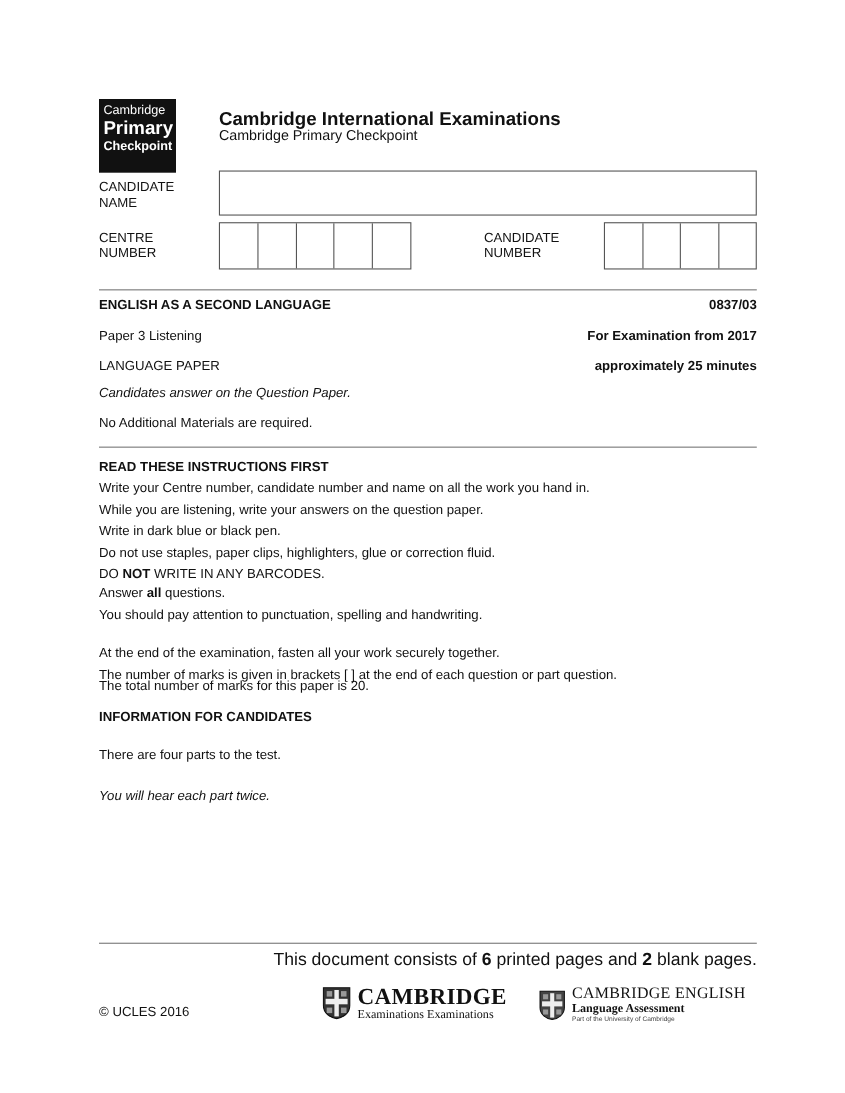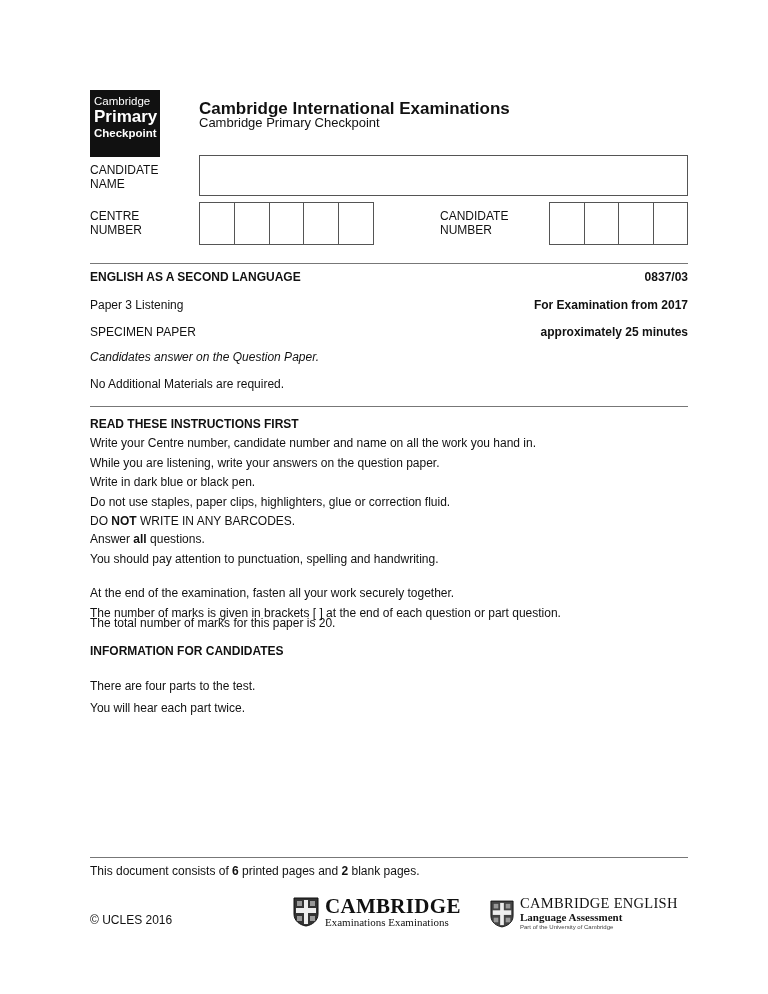--- a/index.html
+++ b/index.html
@@ -15,21 +15,21 @@
   .hdr-sub { left: 199px; top: 115px; font-size: 13px; }
   .lbl { font-size: 12px; line-height: 14px; }
   .namebox { left: 199px; top: 155px; width: 489px; height: 41px; border: 1px solid #555; box-sizing: border-box; }
   .boxes { display: flex; border: 1px solid #555; box-sizing: border-box; height: 43px; }
   .boxes div { flex: 1; border-right: 1px solid #555; }
   .boxes div:last-child { border-right: none; }
   .hr { left: 90px; width: 598px; height: 0; border-top: 1px solid #777; }
   .row { left: 90px; width: 598px; font-size: 12px; display: flex; justify-content: space-between; }
   .b { font-weight: bold; }
   .p { left: 90px; font-size: 12px; line-height: 19.5px; }
-  .ftxt { left: 90px; width: 598px; text-align: left; font-size: 12px; }
+  .ftxt { left: 90px; width: 598px; text-align: right; font-size: 16px; }
   .crest { display: inline-block; vertical-align: middle; }
   .brand1 { left: 293px; top: 896px; display: flex; align-items: center; gap: 6px; }
   .brand1 .big { font-family: "Liberation Serif", serif; font-size: 21px; font-weight: bold; line-height: 20px; letter-spacing: 0.3px; }
   .brand1 .small { font-family: "Liberation Serif", serif; font-size: 11px; line-height: 12px; }
   .brand2 { left: 490px; top: 896px; display: flex; align-items: center; gap: 6px; }
   .brand2 .big { font-family: "Liberation Serif", serif; font-size: 14.5px; line-height: 15px; letter-spacing: 0.3px; }
   .brand2 .mid { font-family: "Liberation Serif", serif; font-size: 11px; font-weight: bold; line-height: 12px; }
   .brand2 .tiny { font-size: 6px; line-height: 8px; color: #444; }
 </style>
 </head>
@@ -76,21 +76,21 @@
 
 <div class="abs row" style="top:270px;">
   <span class="b">ENGLISH AS A SECOND LANGUAGE</span>
   <span class="b">0837/03</span>
 </div>
 <div class="abs row" style="top:298px;">
   <span>Paper 3 Listening</span>
   <span class="b">For Examination from 2017</span>
 </div>
 <div class="abs row" style="top:325px;">
-  <span>SPECIMEN PAPER</span>
+  <span>LANGUAGE PAPER</span>
   <span class="b">approximately 25 minutes</span>
 </div>
 <div class="abs p" style="top:348px;font-style:italic;">Candidates answer on the Question Paper.</div>
 <div class="abs p" style="top:375px;">No Additional Materials are required.</div>
 
 <div class="abs hr" style="top:406px;"></div>
 
 <div class="abs p b" style="top:415px;">READ THESE INSTRUCTIONS FIRST</div>
 <div class="abs" style="left:90px; top:434px;">
   <div class="p" style="position:static;">Write your Centre number, candidate number and name on all the work you hand in.</div>
@@ -104,21 +104,21 @@
   <div class="p" style="position:static;">You should pay attention to punctuation, spelling and handwriting.</div>
 </div>
 <div class="abs" style="left:90px; top:584px;">
   <div class="p" style="position:static;">At the end of the examination, fasten all your work securely together.</div>
   <div class="p" style="position:static;">The number of marks is given in brackets [  ] at the end of each question or part question.</div>
 </div>
 <div class="abs p" style="top:614px;">The total number of marks for this paper is 20.</div>
 
 <div class="abs p b" style="top:642px;">INFORMATION FOR CANDIDATES</div>
 <div class="abs p" style="top:677px;">There are four parts to the test.</div>
-<div class="abs p" style="top:699px;">You will hear each part twice.</div>
+<div class="abs p" style="top:714px;font-style:italic;">You will hear each part twice.</div>
 <div class="abs" style="left:90px; top:724px;">
 </div>
 
 <div class="abs hr" style="top:857px;"></div>
 <div class="abs ftxt" style="top:864px;"><span>This document consists of </span><b>6</b><span> printed pages and </span><b>2</b><span> blank pages.</span></div>
 <div class="abs p" style="top:911px;">© UCLES 2016</div>
 
 <div class="abs brand1">
   <svg class="crest" width="26" height="30" viewBox="0 0 26 30">
     <path d="M1 1 H25 V17 C25 24 19 28 13 29 C7 28 1 24 1 17 Z" fill="#333" stroke="#111"></path>

